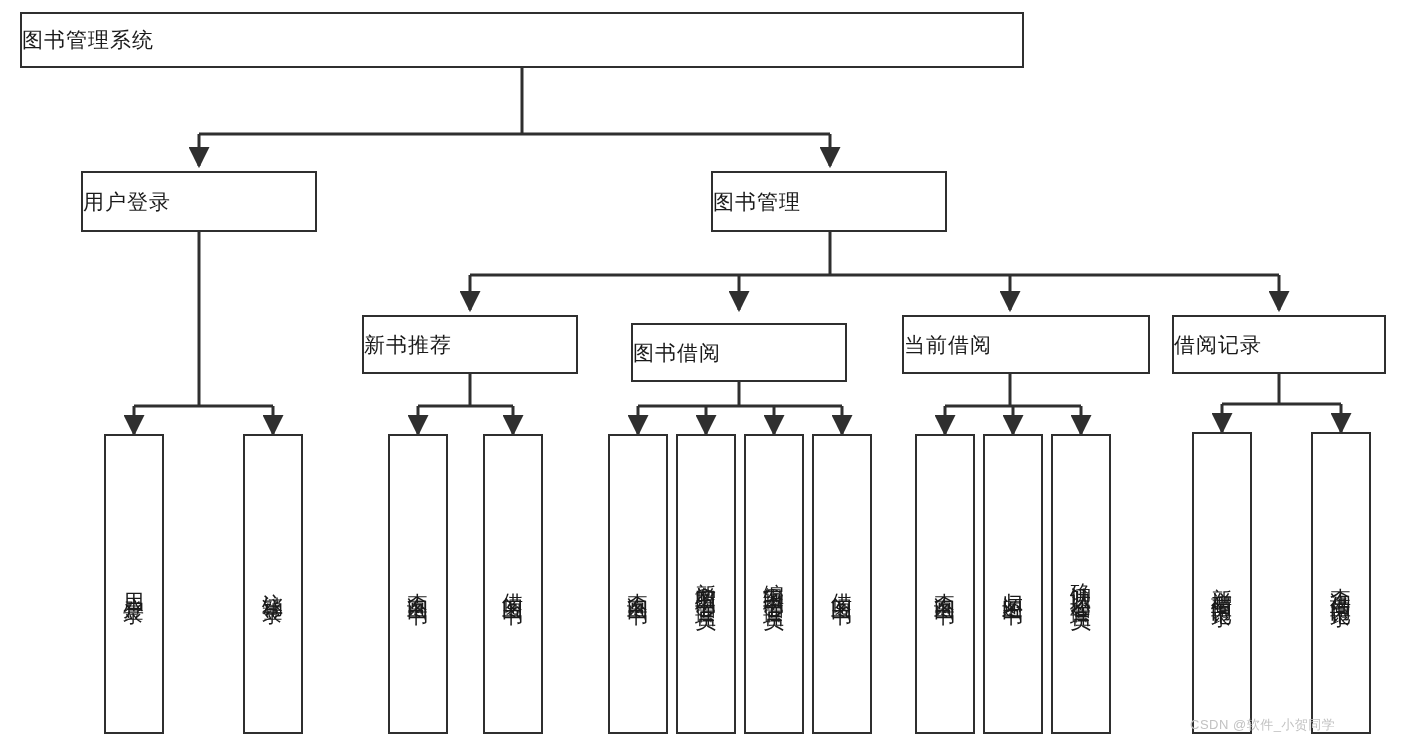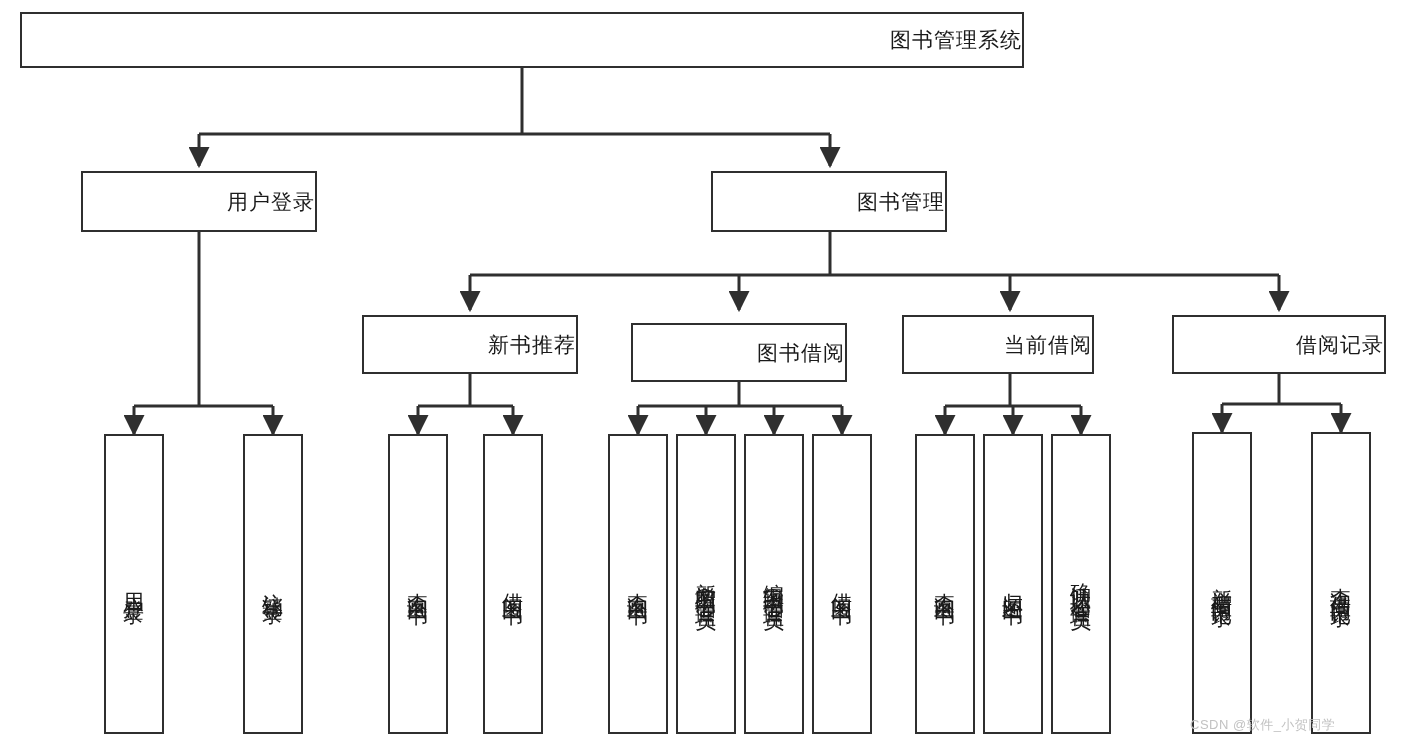--- a/index.html
+++ b/index.html
@@ -25,21 +25,21 @@
     height: 747px;
     pointer-events: none;
   }
   .node {
     position: absolute;
     box-sizing: border-box;
     background: #ffffff;
     border: 2px solid #2f2f2f;
     display: flex;
     align-items: center;
-    justify-content: flex-end;
+    justify-content: flex-start;
     color: #1a1a1a;
   }
   .node.h {
     font-size: 21px;
     letter-spacing: 1px;
     line-height: 1.1;
   }
   .node.root {
     font-size: 21px;
     letter-spacing: 1px;
@@ -134,24 +134,24 @@
   <div class="node h" style="left:362px; top:315px; width:216px; height:59px;">
     <span>新书推荐</span>
   </div>
 
   <div class="node h" style="left:711px; top:171px; width:236px; height:61px;">
     <span>图书管理</span>
   </div>
   <div class="node h" style="left:631px; top:323px; width:216px; height:59px;">
     <span>图书借阅</span>
   </div>
-  <div class="node h" style="left:902px; top:315px; width:192px; height:59px;">
+  <div class="node h" style="left:902px; top:315px; width:248px; height:59px;">
     <span>当前借阅</span>
   </div>
-  <div class="node h" style="left:1172px; top:315px; width:214px; height:59px;padding-left:44px;">
+  <div class="node h" style="left:1172px; top:315px; width:214px; height:59px;">
     <span>借阅记录</span>
   </div>
 
   <div class="node leaf" style="left:104px; top:434px; width:60px; height:300px;">
     <span class="leaf-text">用户登录</span>
   </div>
   <div class="node leaf" style="left:243px; top:434px; width:60px; height:300px;">
     <span class="leaf-text">注销登录</span>
   </div>
 

